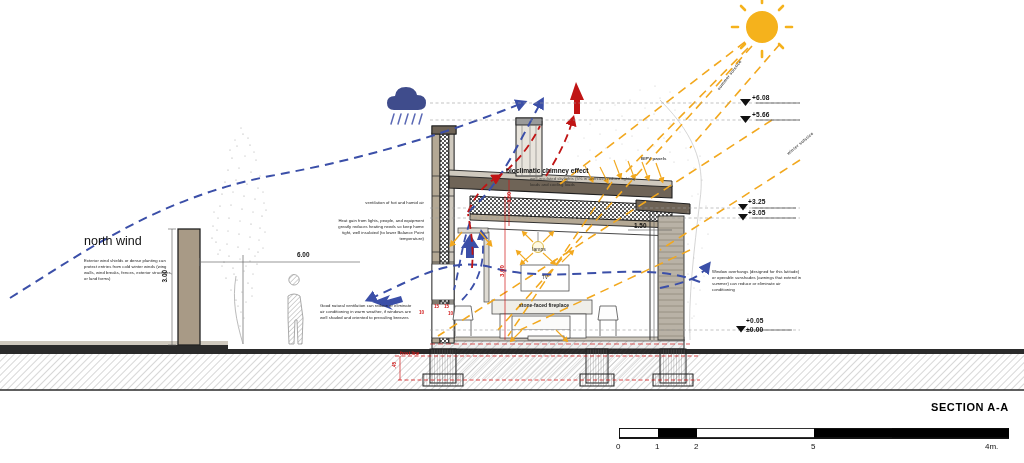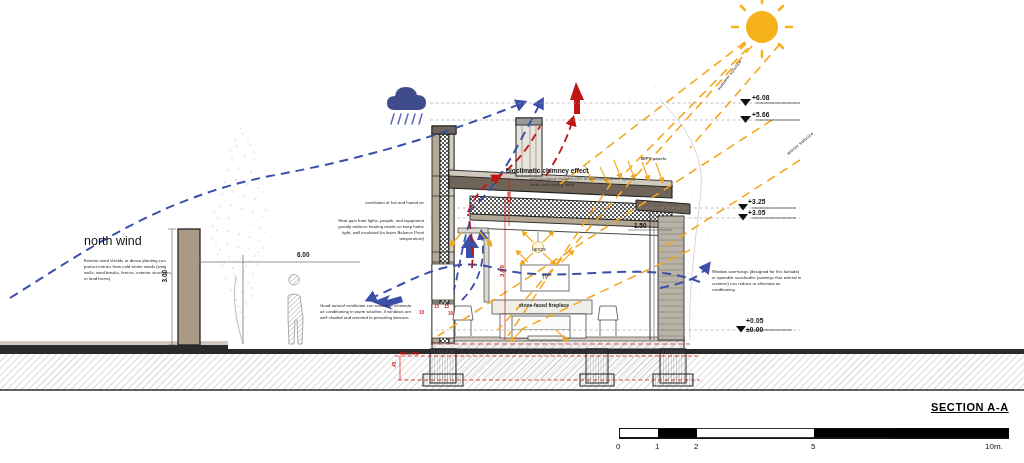--- a/index.html
+++ b/index.html
@@ -551,34 +551,34 @@
   <div class="abs dimtxt" style="left:634px;top:222px;">1.50</div>
 
   <div class="abs redlbl" style="left:419px;top:310px;">10</div>
   <div class="abs redlbl" style="left:434px;top:304px;">15</div>
   <div class="abs redlbl" style="left:444px;top:304px;">15</div>
   <div class="abs redlbl" style="left:448px;top:311px;">10</div>
 
   <div class="abs redlbl" style="left:400px;top:351px;">frost line</div>
   <div class="abs redlbl vert" style="left:392px;top:362px;">.45</div>
 
-  <div class="abs sec-title" style="left:931px;top:401px;text-decoration:underline;">SECTION A-A</div>
+  <div class="abs sec-title" style="left:931px;top:401px;">SECTION A-A</div>
 
   <div class="abs" style="left:619px;top:428px;">
     <svg width="390" height="12" viewBox="0 0 390 12">
       <rect x="0" y="0" width="390" height="10" fill="#fff" stroke="#000" stroke-width="1.4"></rect>
       <rect x="39" y="0.7" width="39" height="8.6" fill="#000"></rect>
       <rect x="117" y="0.7" width="156" height="8.6" fill="#fff"></rect>
       <rect x="195" y="0.7" width="195" height="8.6" fill="#000"></rect>
       <rect x="78" y="0.7" width="39" height="8.6" fill="#fff"></rect>
       <rect x="39" y="0.7" width="39" height="8.6" fill="#000"></rect>
       <rect x="78" y="0.7" width="117" height="8.6" fill="#fff"></rect>
       <rect x="195" y="0.7" width="195" height="8.6" fill="#000"></rect>
       <rect x="0" y="0" width="390" height="10" fill="none" stroke="#000" stroke-width="1.4"></rect>
     </svg>
   </div>
   <div class="abs scale-num" style="left:616px;top:442px;">0</div>
   <div class="abs scale-num" style="left:655px;top:442px;">1</div>
   <div class="abs scale-num" style="left:694px;top:442px;">2</div>
   <div class="abs scale-num" style="left:811px;top:442px;">5</div>
-  <div class="abs scale-num" style="left:985px;top:442px;">10m.</div>
+  <div class="abs scale-num" style="left:985px;top:442px;">4m.</div>
 
 </div>
 
 </body></html>

